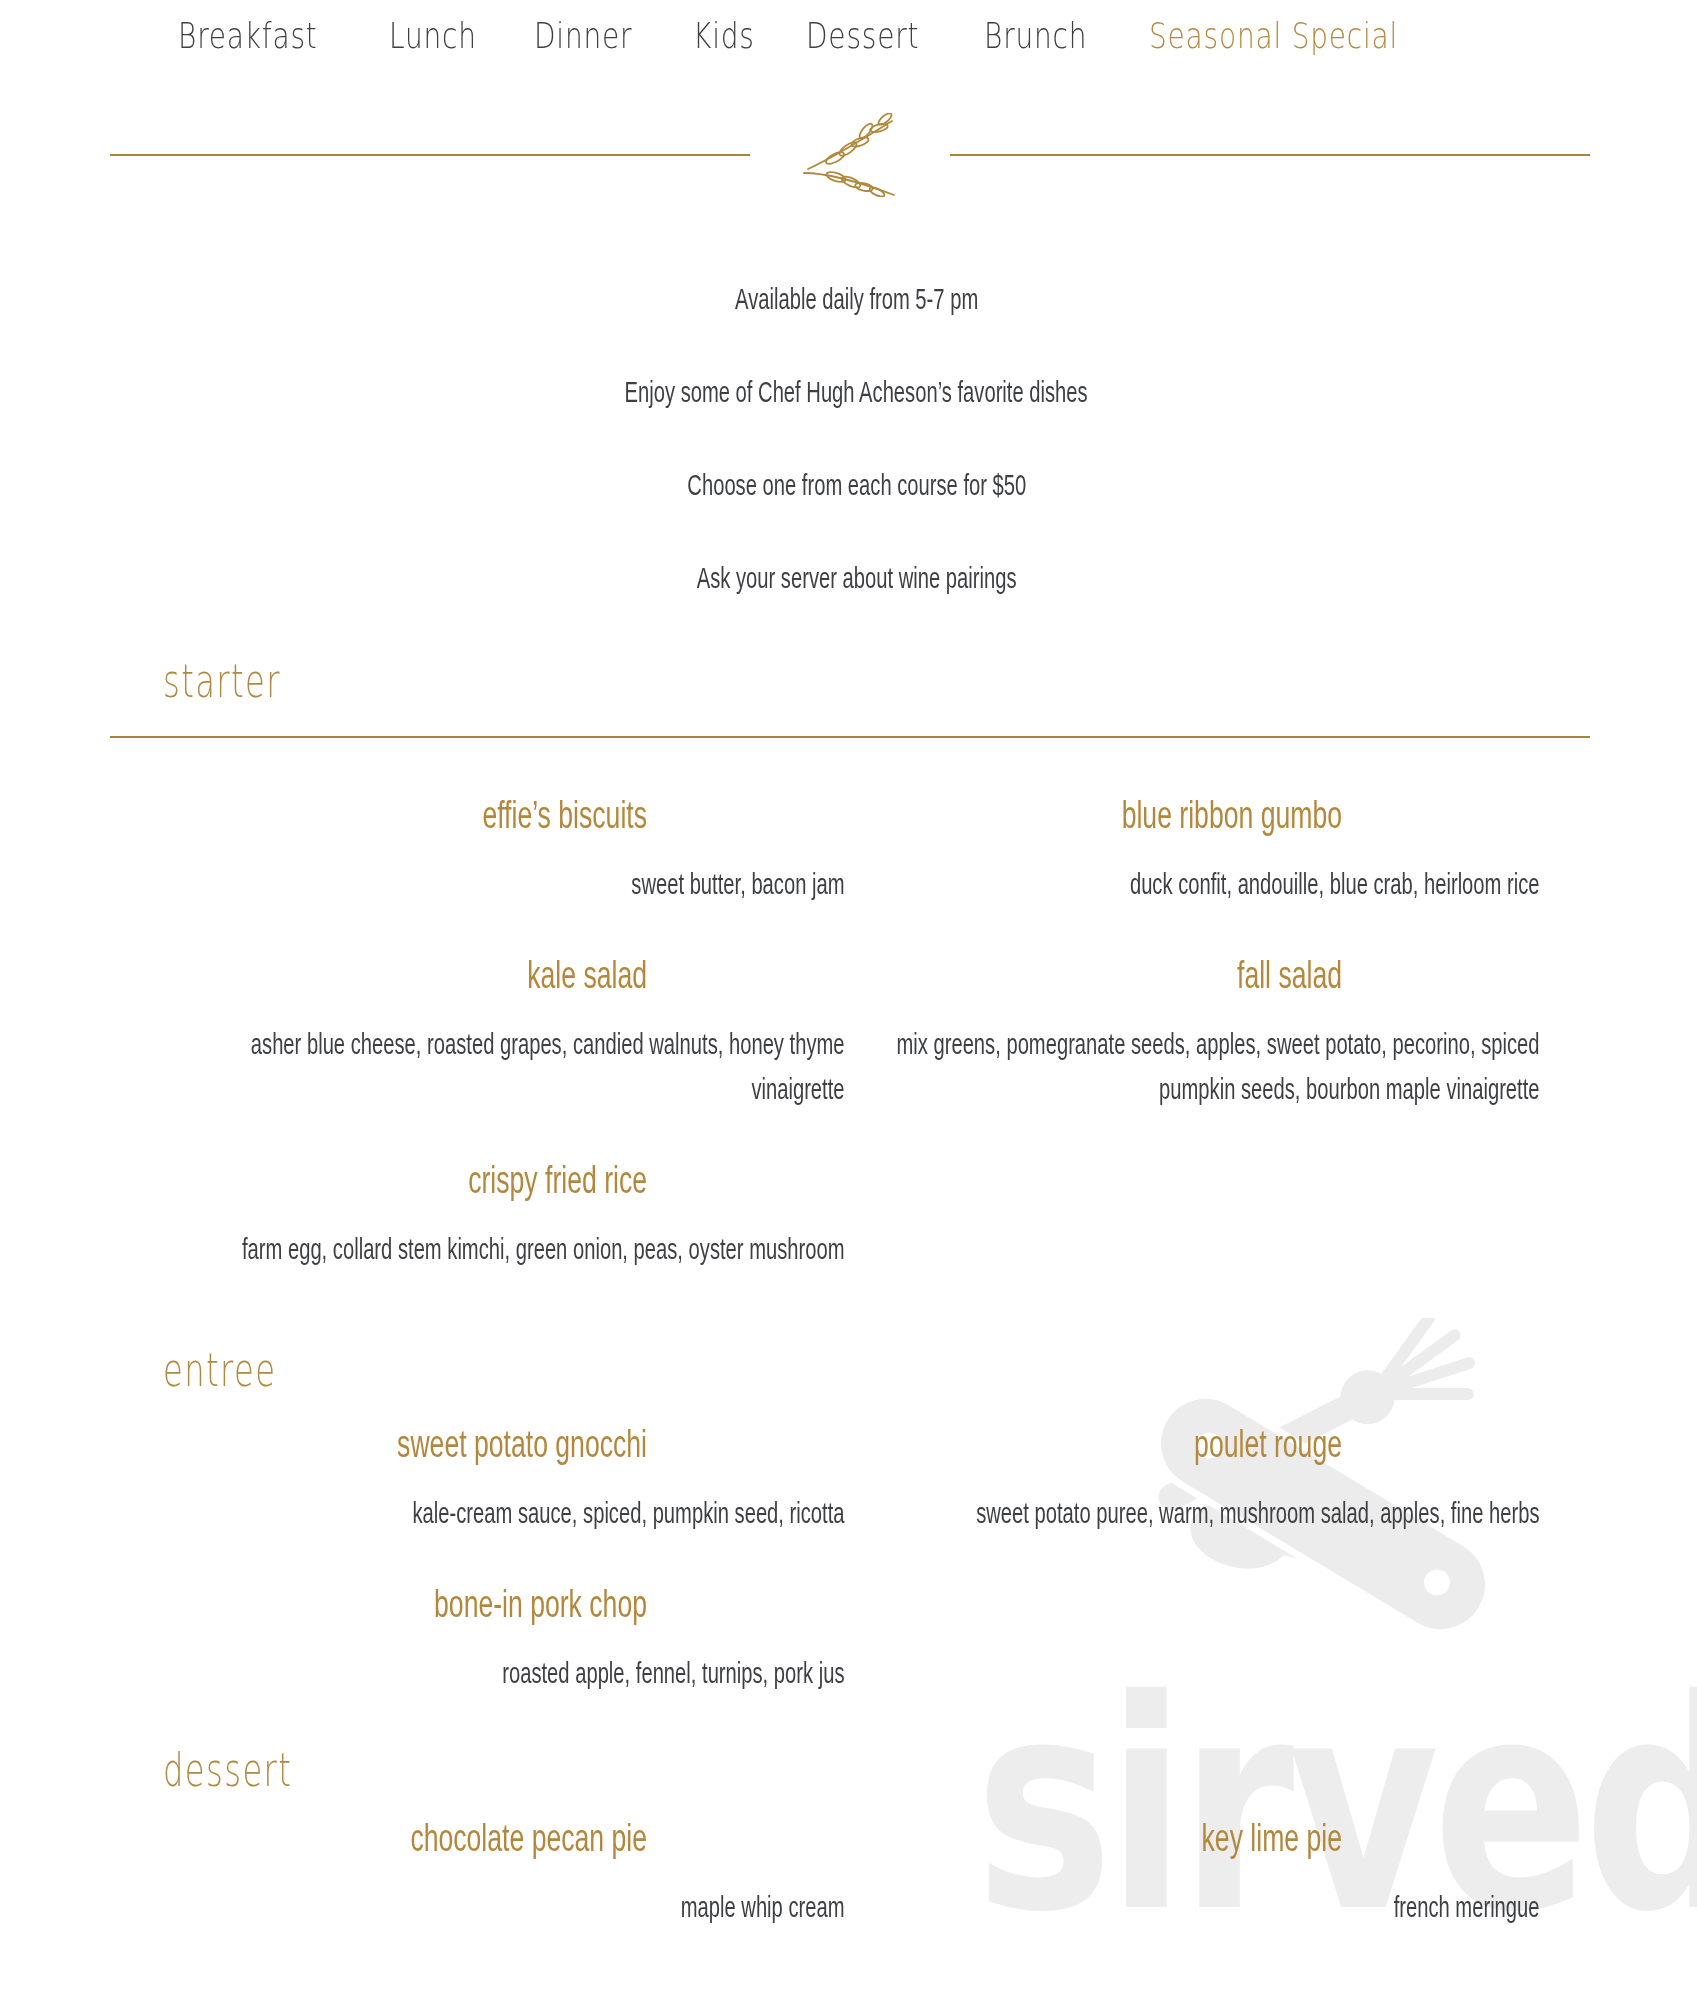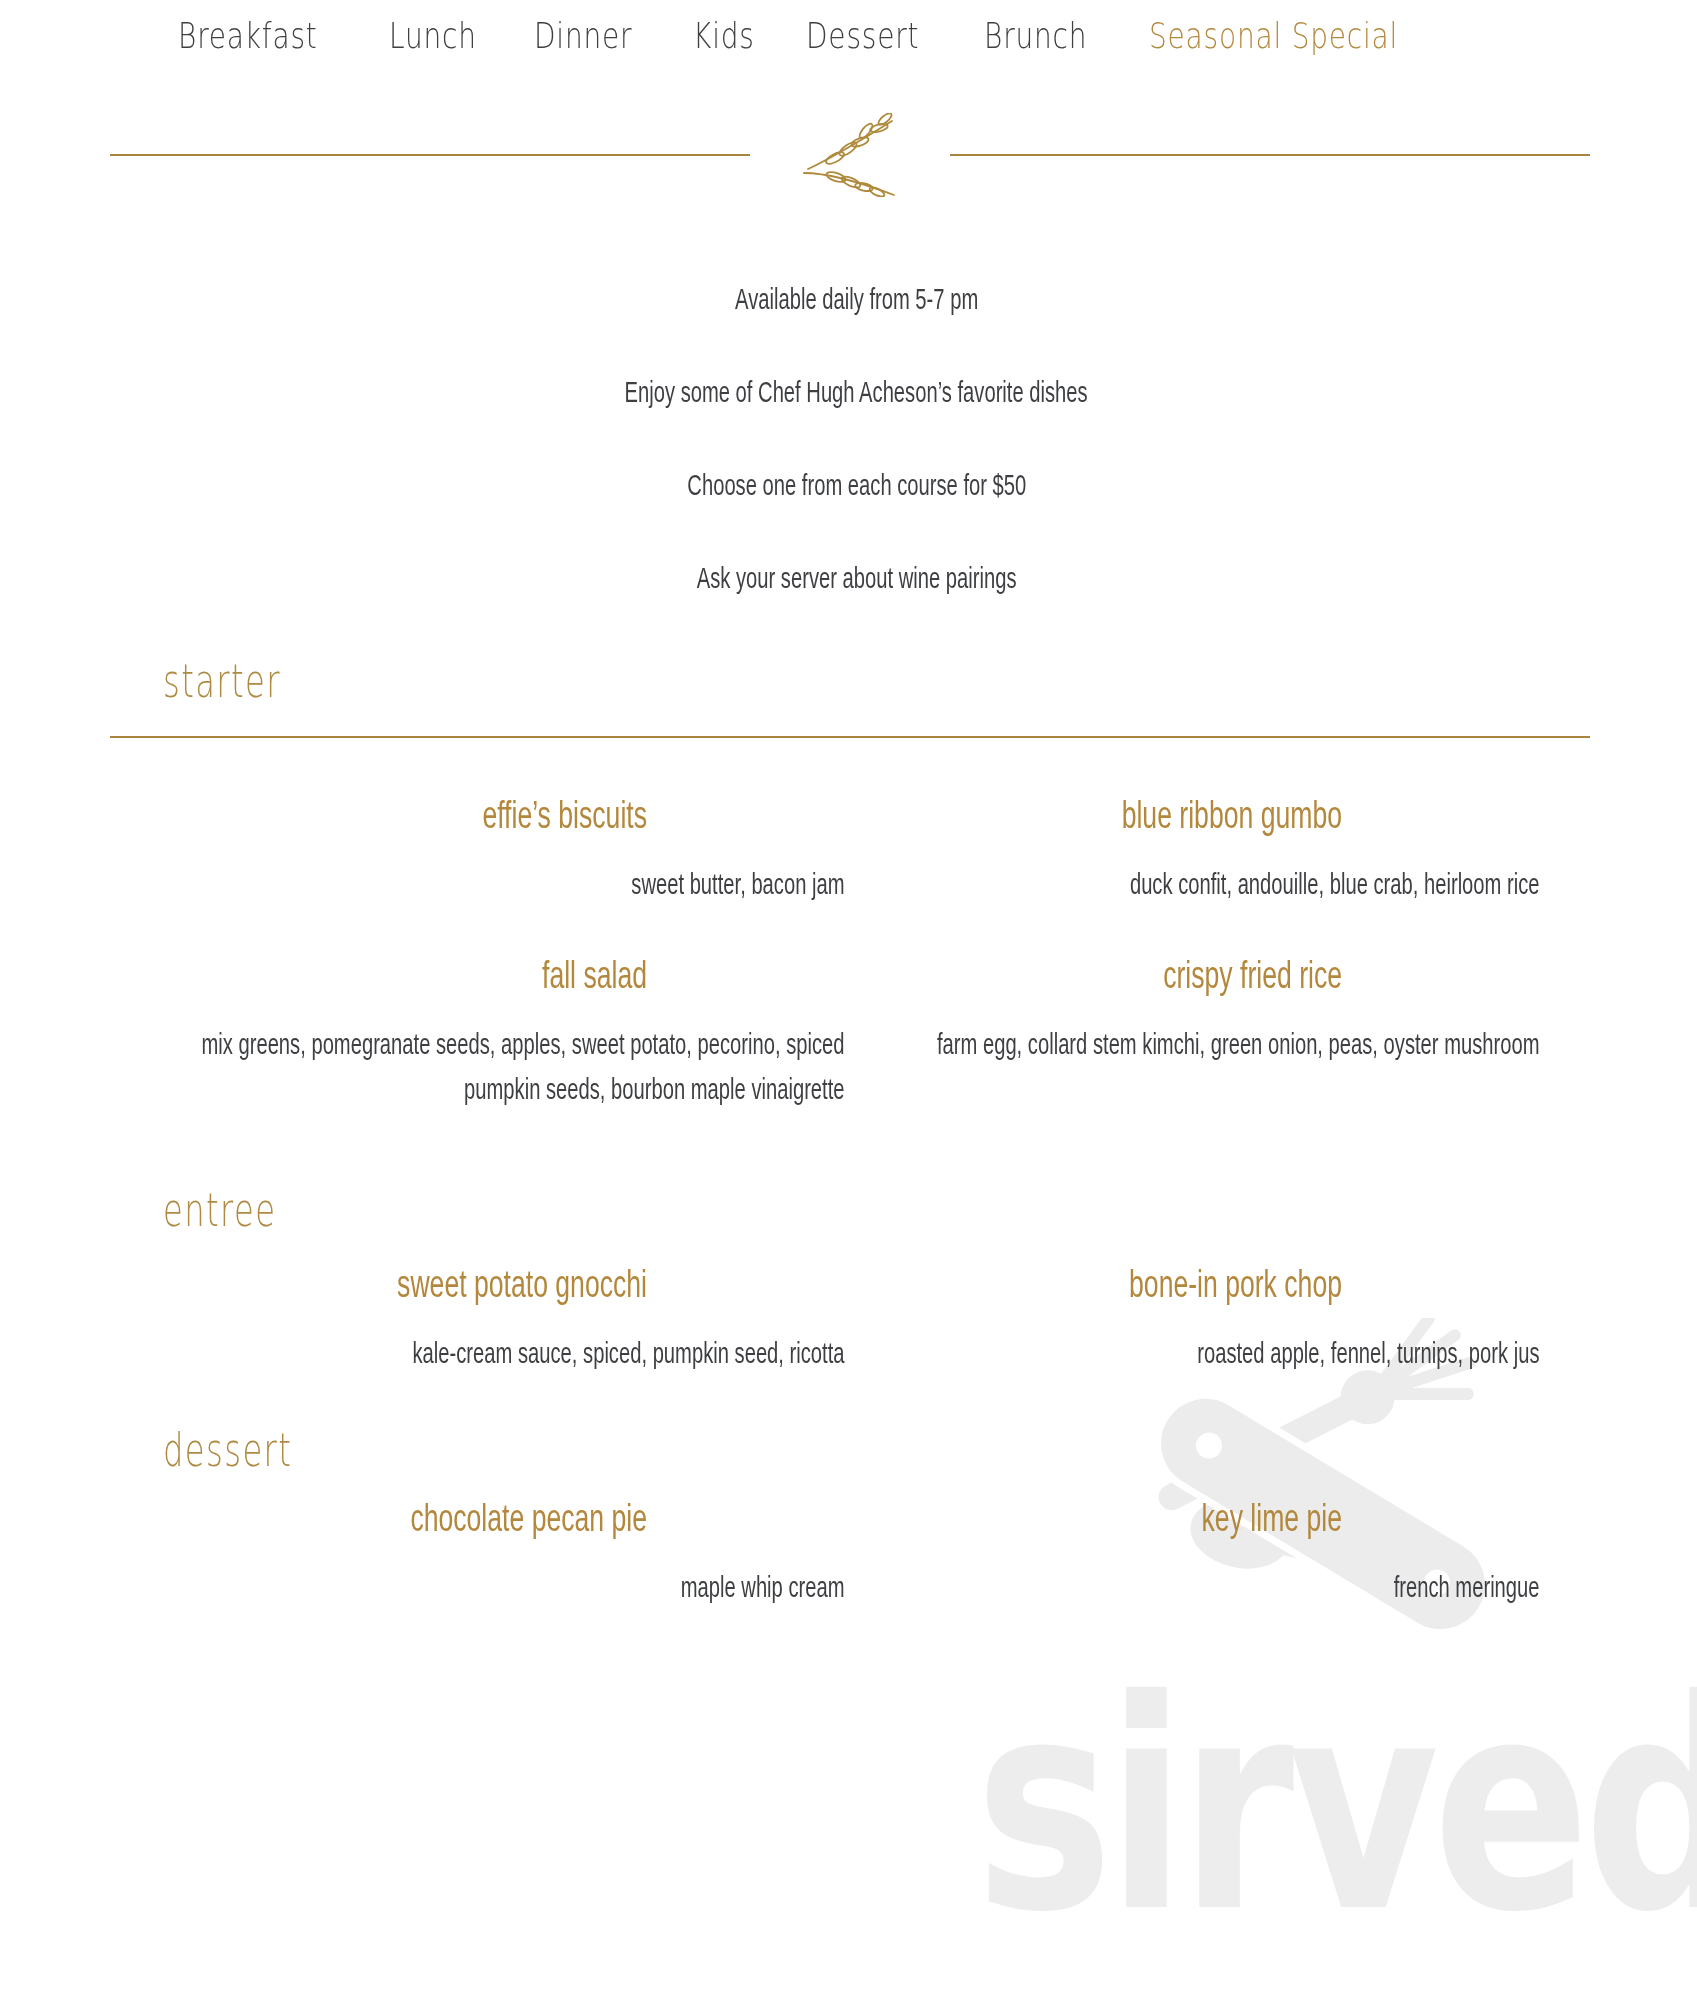--- a/index.html
+++ b/index.html
@@ -154,38 +154,46 @@
       <div class="menu-grid grid-starter">
         <div class="item">
           <h3 class="item-title">effie’s biscuits</h3>
           <p class="item-desc">sweet butter, bacon jam</p>
         </div>
         <div class="item">
           <h3 class="item-title">blue ribbon gumbo</h3>
           <p class="item-desc">duck confit, andouille, blue crab, heirloom rice</p>
         </div>
         <div class="item">
+          <h3 class="item-title">kale salad</h3>
+          <p class="item-desc">asher blue cheese, roasted grapes, candied walnuts, honey thyme vinaigrette</p>
+        </div>
+        <div class="item">
           <h3 class="item-title">fall salad</h3>
           <p class="item-desc">mix greens, pomegranate seeds, apples, sweet potato, pecorino, spiced pumpkin seeds, bourbon maple vinaigrette</p>
         </div>
         <div class="item">
           <h3 class="item-title">crispy fried rice</h3>
           <p class="item-desc">farm egg, collard stem kimchi, green onion, peas, oyster mushroom</p>
         </div>
       </div>
     </section>
 
     <section>
       <h2 class="section-heading heading-entree">entree</h2>
       <div class="menu-grid grid-entree">
         <div class="item">
           <h3 class="item-title">sweet potato gnocchi</h3>
           <p class="item-desc">kale-cream sauce, spiced, pumpkin seed, ricotta</p>
         </div>
         <div class="item">
+          <h3 class="item-title">poulet rouge</h3>
+          <p class="item-desc">sweet potato puree, warm, mushroom salad, apples, fine herbs</p>
+        </div>
+        <div class="item">
           <h3 class="item-title">bone-in pork chop</h3>
           <p class="item-desc">roasted apple, fennel, turnips, pork jus</p>
         </div>
       </div>
     </section>
 
     <section>
       <h2 class="section-heading heading-dessert">dessert</h2>
       <div class="menu-grid grid-dessert">
         <div class="item">

